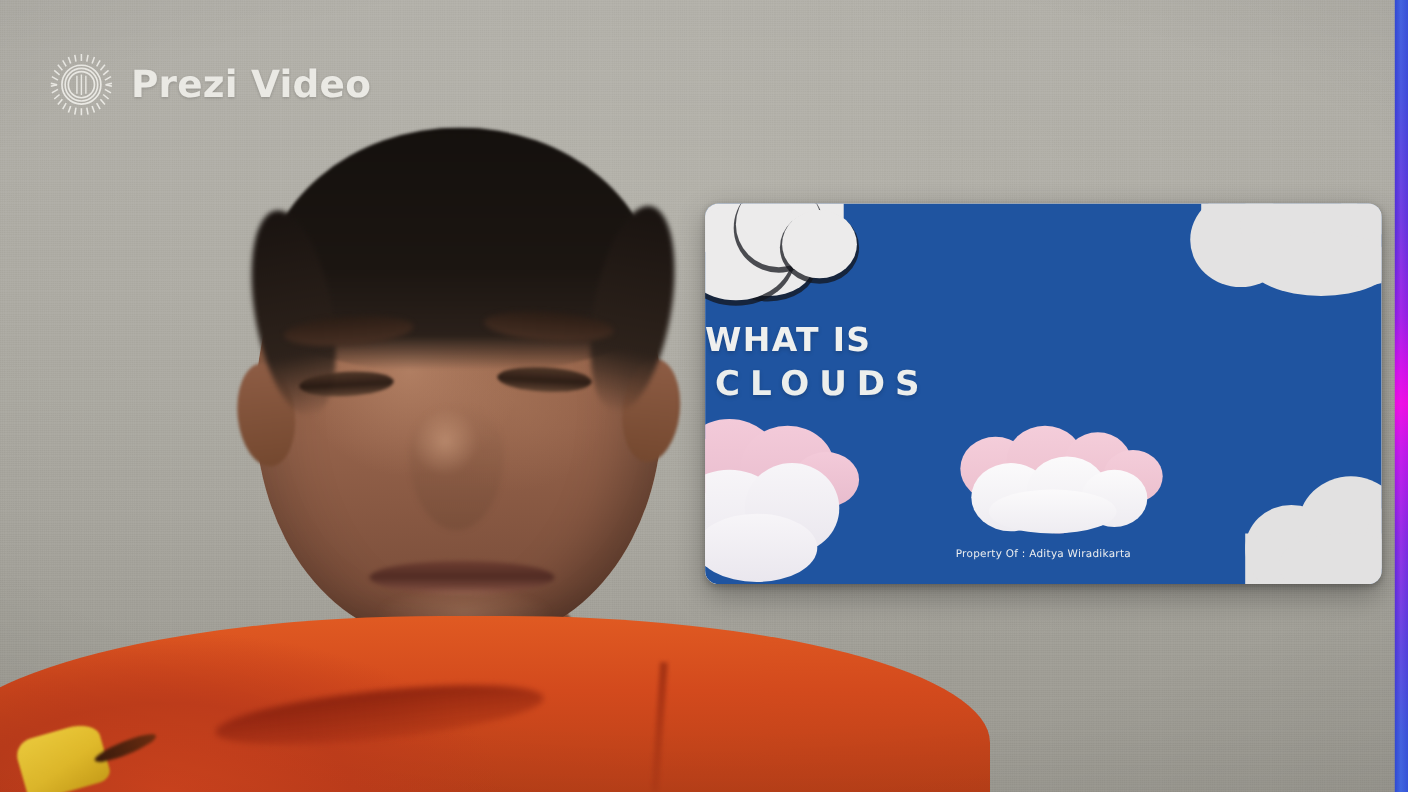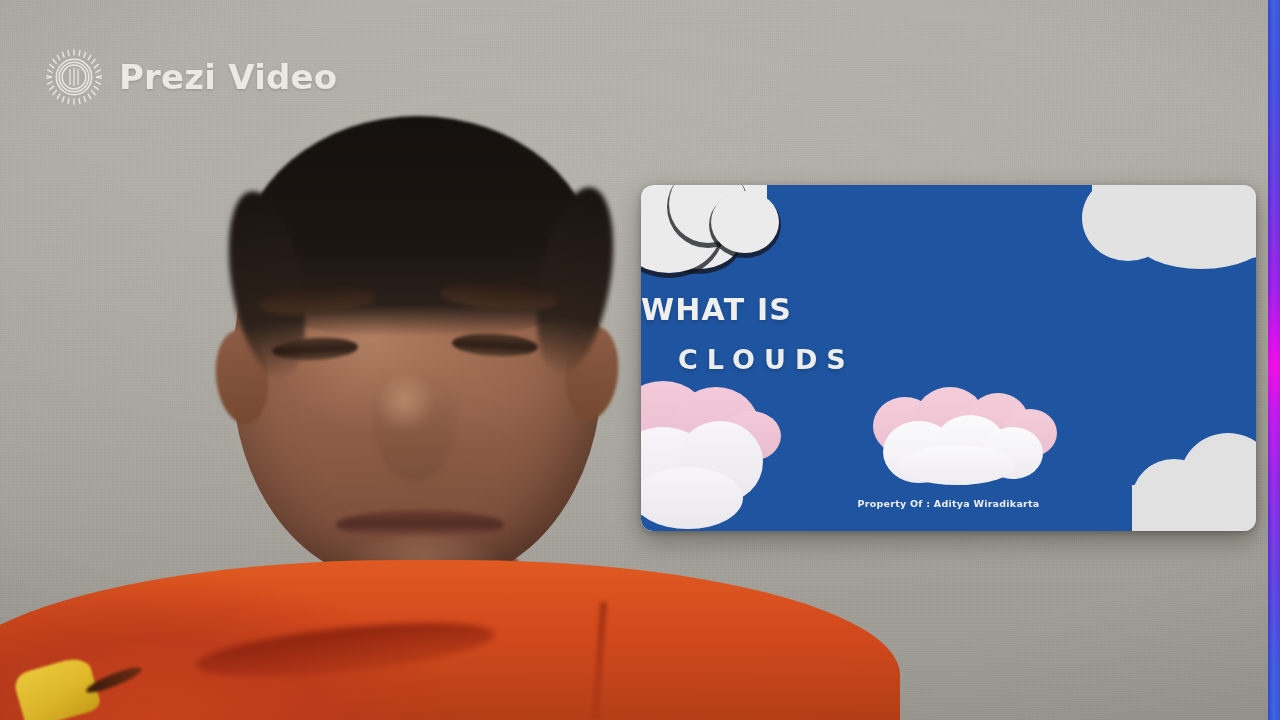--- a/index.html
+++ b/index.html
@@ -231,30 +231,29 @@
   
   .slide-text{position:absolute;left:0;right:0;top:110px;text-align:left;z-index:6;}
   .t-what{
     font-family:"DejaVu Sans", sans-serif;
     font-size:30px;font-weight:700;color:#eff0ee;
     letter-spacing:1.2px;line-height:1;
     text-shadow:0 2px 4px rgba(0,0,0,.18);
   }
   .t-clouds{
     font-family:"DejaVu Sans", sans-serif;
-    font-size:27px;font-weight:700;color:#eceeec;
-    letter-spacing:9px;line-height:1;margin-top:21px;
+    font-size:31px;font-weight:700;color:#eceeec;
+    letter-spacing:9px;line-height:1;margin-top:9px;
     text-indent:9px;
     text-shadow:0 2px 4px rgba(0,0,0,.18);
-    padding-left:28px;
   }
   .t-credit{
     position:absolute;left:0;right:0;bottom:22px;text-align:center;z-index:6;
     font-family:"DejaVu Sans", sans-serif;
-    font-size:9.5px;font-weight:700;color:#eceeef;letter-spacing:.25px;
+    font-size:9.5px;font-weight:400;color:#eceeef;letter-spacing:.25px;
   }
 
   
   .edge-bar{
     position:absolute;right:0;top:0;width:12px;height:720px;
     background:linear-gradient(180deg,
       #3d5bdb 0%,
       #4550dd 12%,
       #6b38e0 28%,
       #9c22e6 40%,

